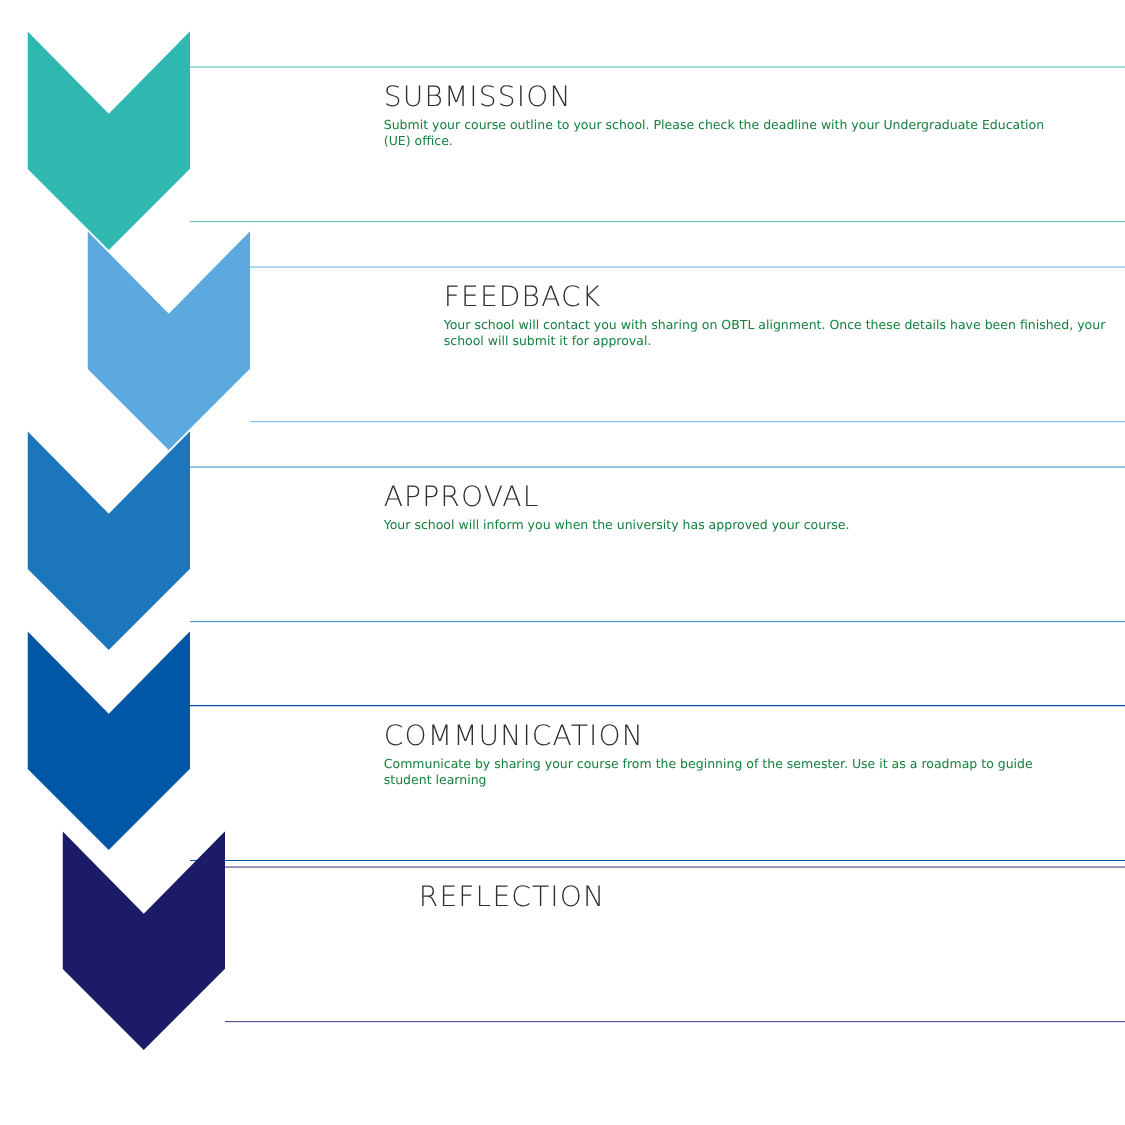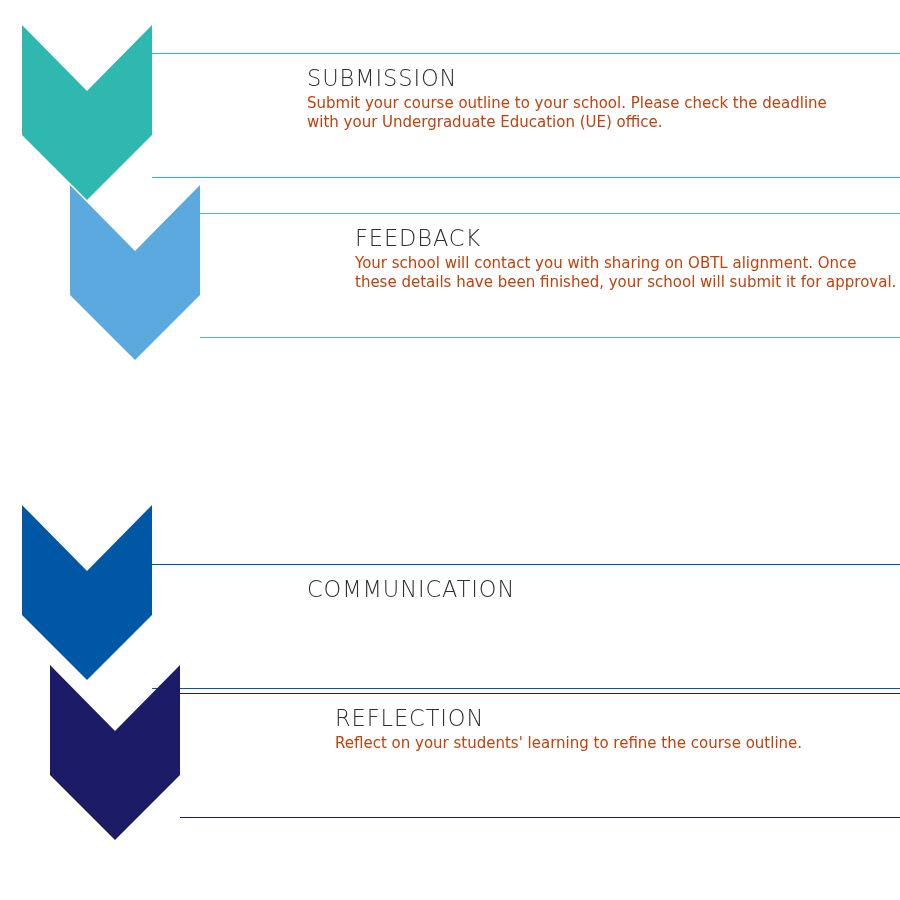--- a/index.html
+++ b/index.html
@@ -68,22 +68,22 @@
     letter-spacing: 0.9px;
     color: #2f2f33;
     line-height: 1.18;
     margin: 0 0 2px 0;
     white-space: nowrap;
   }
 
   .stage-desc {
     font-family: "DejaVu Sans", sans-serif;
     font-weight: 400;
-    font-size: 15px;
-    color: #c2410c;
+    font-size: 10px;
+    color: #15803d;
     line-height: 1.33;
     margin: 0;
     max-width: 545px;
   }
 
   
   #stage-0 { top: 25px; }
   #stage-1 { top: 185px; margin-left: 48px; }
   #stage-2 { top: 345px; }
   #stage-3 { top: 505px; }
@@ -111,37 +111,48 @@
       <polygon points="0,0 65,66 130,0 130,110 65,175 0,110" fill="#5BA9DF"></polygon>
     </svg>
     <div class="card" style="border-color: rgb(91, 169, 223);">
       <div class="card-text">
         <p class="stage-title">FEEDBACK</p>
         <p class="stage-desc">Your school will contact you with sharing on OBTL alignment. Once these details have been finished, your school will submit it for approval.</p>
       </div>
     </div>
   </div>
 
+  <div class="stage" id="stage-2">
+    <svg class="chevron" viewBox="0 0 130 175" preserveAspectRatio="none">
+      <polygon points="0,0 65,66 130,0 130,110 65,175 0,110" fill="#1B76BC"></polygon>
+    </svg>
+    <div class="card" style="border-color: rgb(27, 118, 188);">
+      <div class="card-text">
+        <p class="stage-title">APPROVAL</p>
+        <p class="stage-desc">Your school will inform you when the university has approved your course.</p>
+      </div>
+    </div>
+  </div>
 
   <div class="stage" id="stage-3">
     <svg class="chevron" viewBox="0 0 130 175" preserveAspectRatio="none">
       <polygon points="0,0 65,66 130,0 130,110 65,175 0,110" fill="#0057A6"></polygon>
     </svg>
     <div class="card" style="border-color: rgb(0, 87, 166); margin-top: 31px;">
       <div class="card-text">
         <p class="stage-title">COMMUNICATION</p>
+        <p class="stage-desc">Communicate by sharing your course from the beginning of the semester. Use it as a roadmap to guide student learning</p>
       </div>
     </div>
   </div>
 
   <div class="stage" id="stage-4">
     <svg class="chevron" viewBox="0 0 130 175" preserveAspectRatio="none">
       <polygon points="0,0 65,66 130,0 130,110 65,175 0,110" fill="#1B1B68"></polygon>
     </svg>
     <div class="card" style="border-color: rgb(27, 27, 104);">
       <div class="card-text">
         <p class="stage-title">REFLECTION</p>
-        <p class="stage-desc">Reflect on your students' learning to refine the course outline.</p>
       </div>
     </div>
   </div>
 
 </div>
 
 </body></html>

